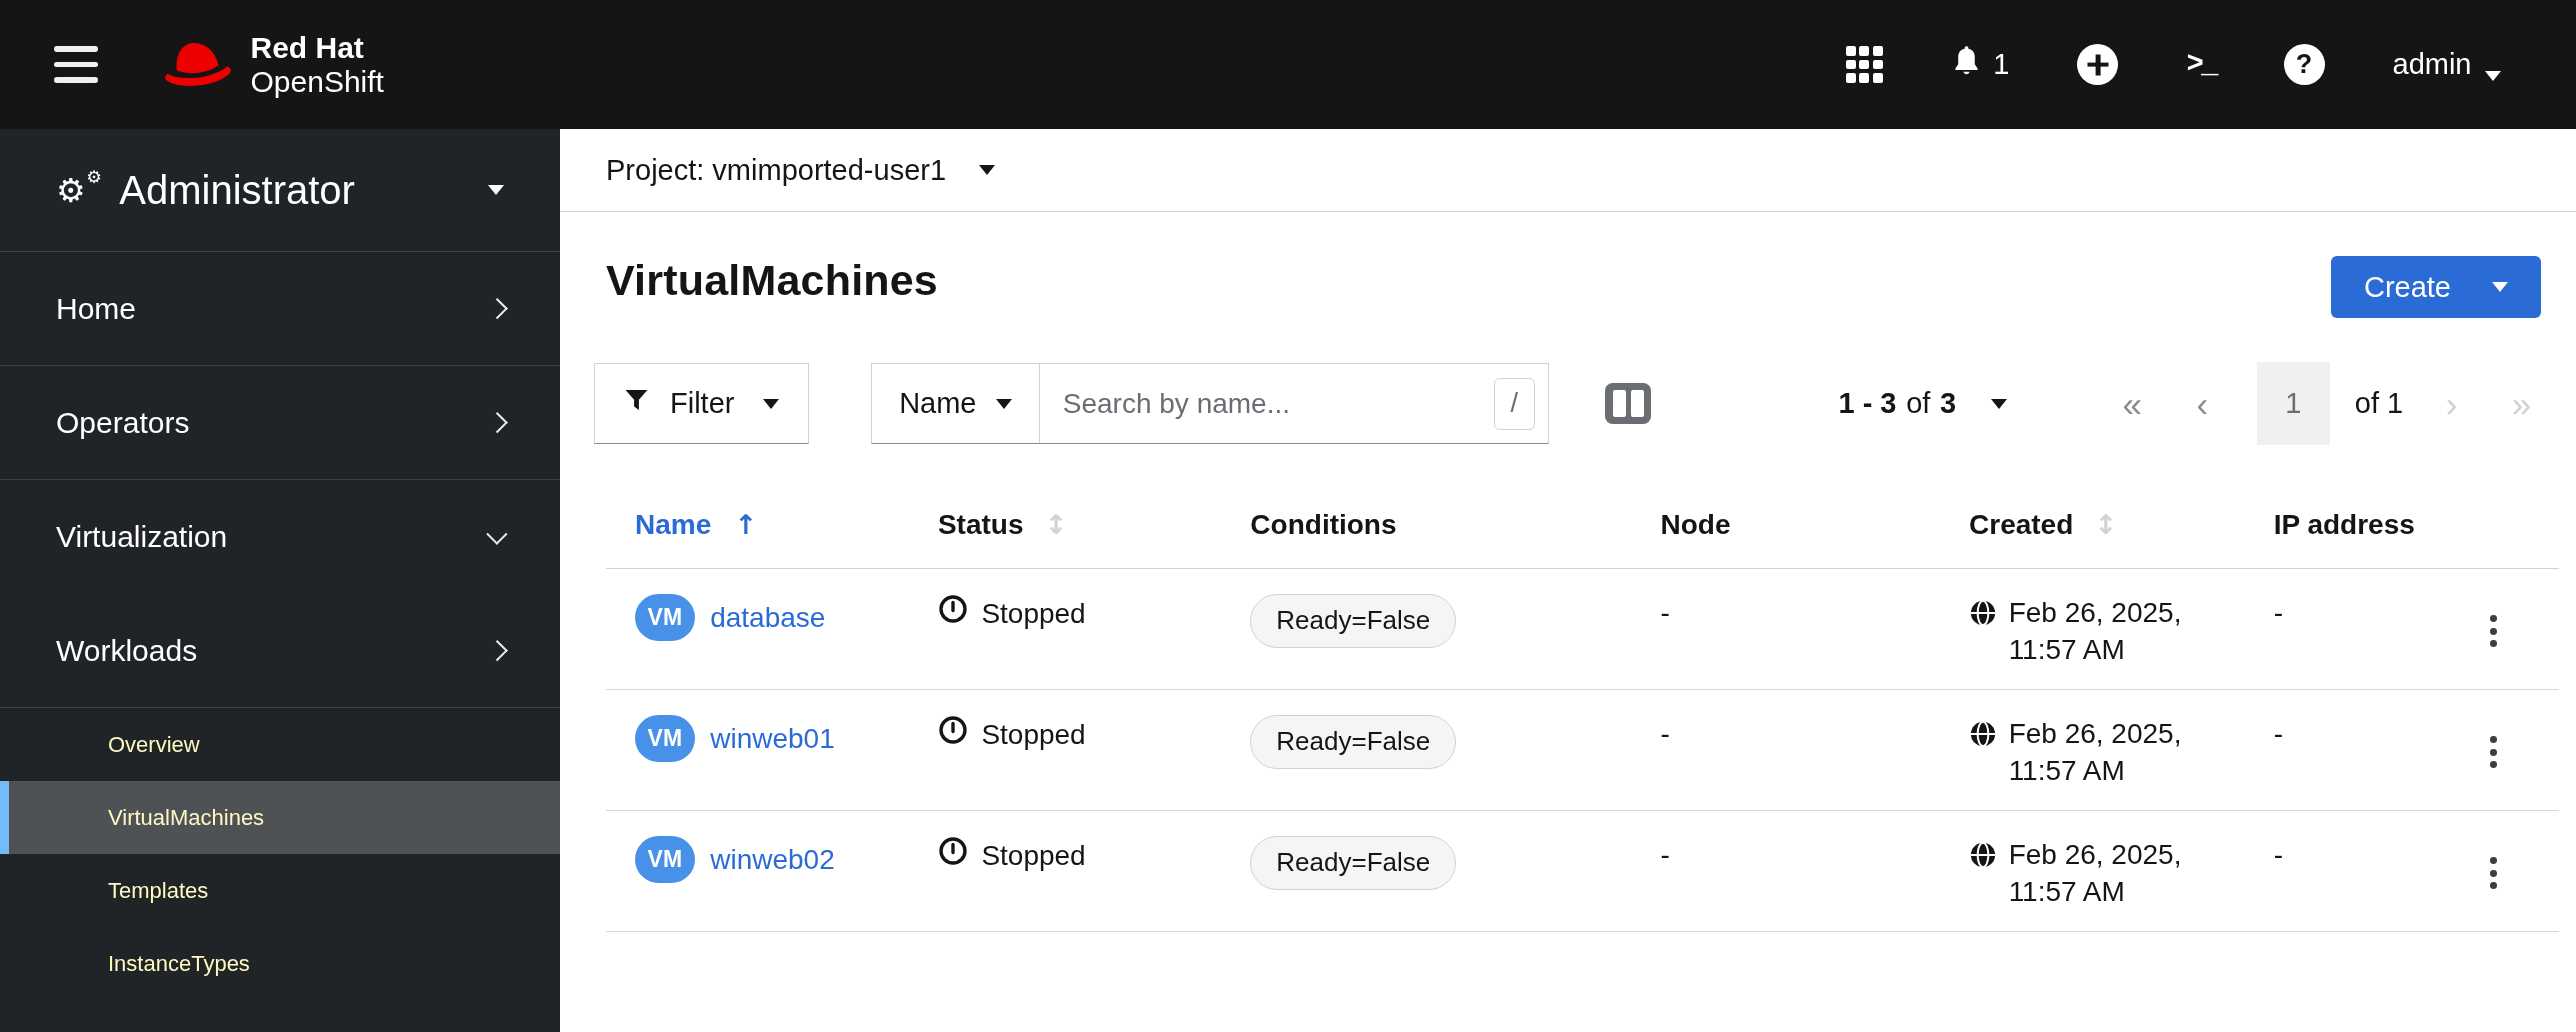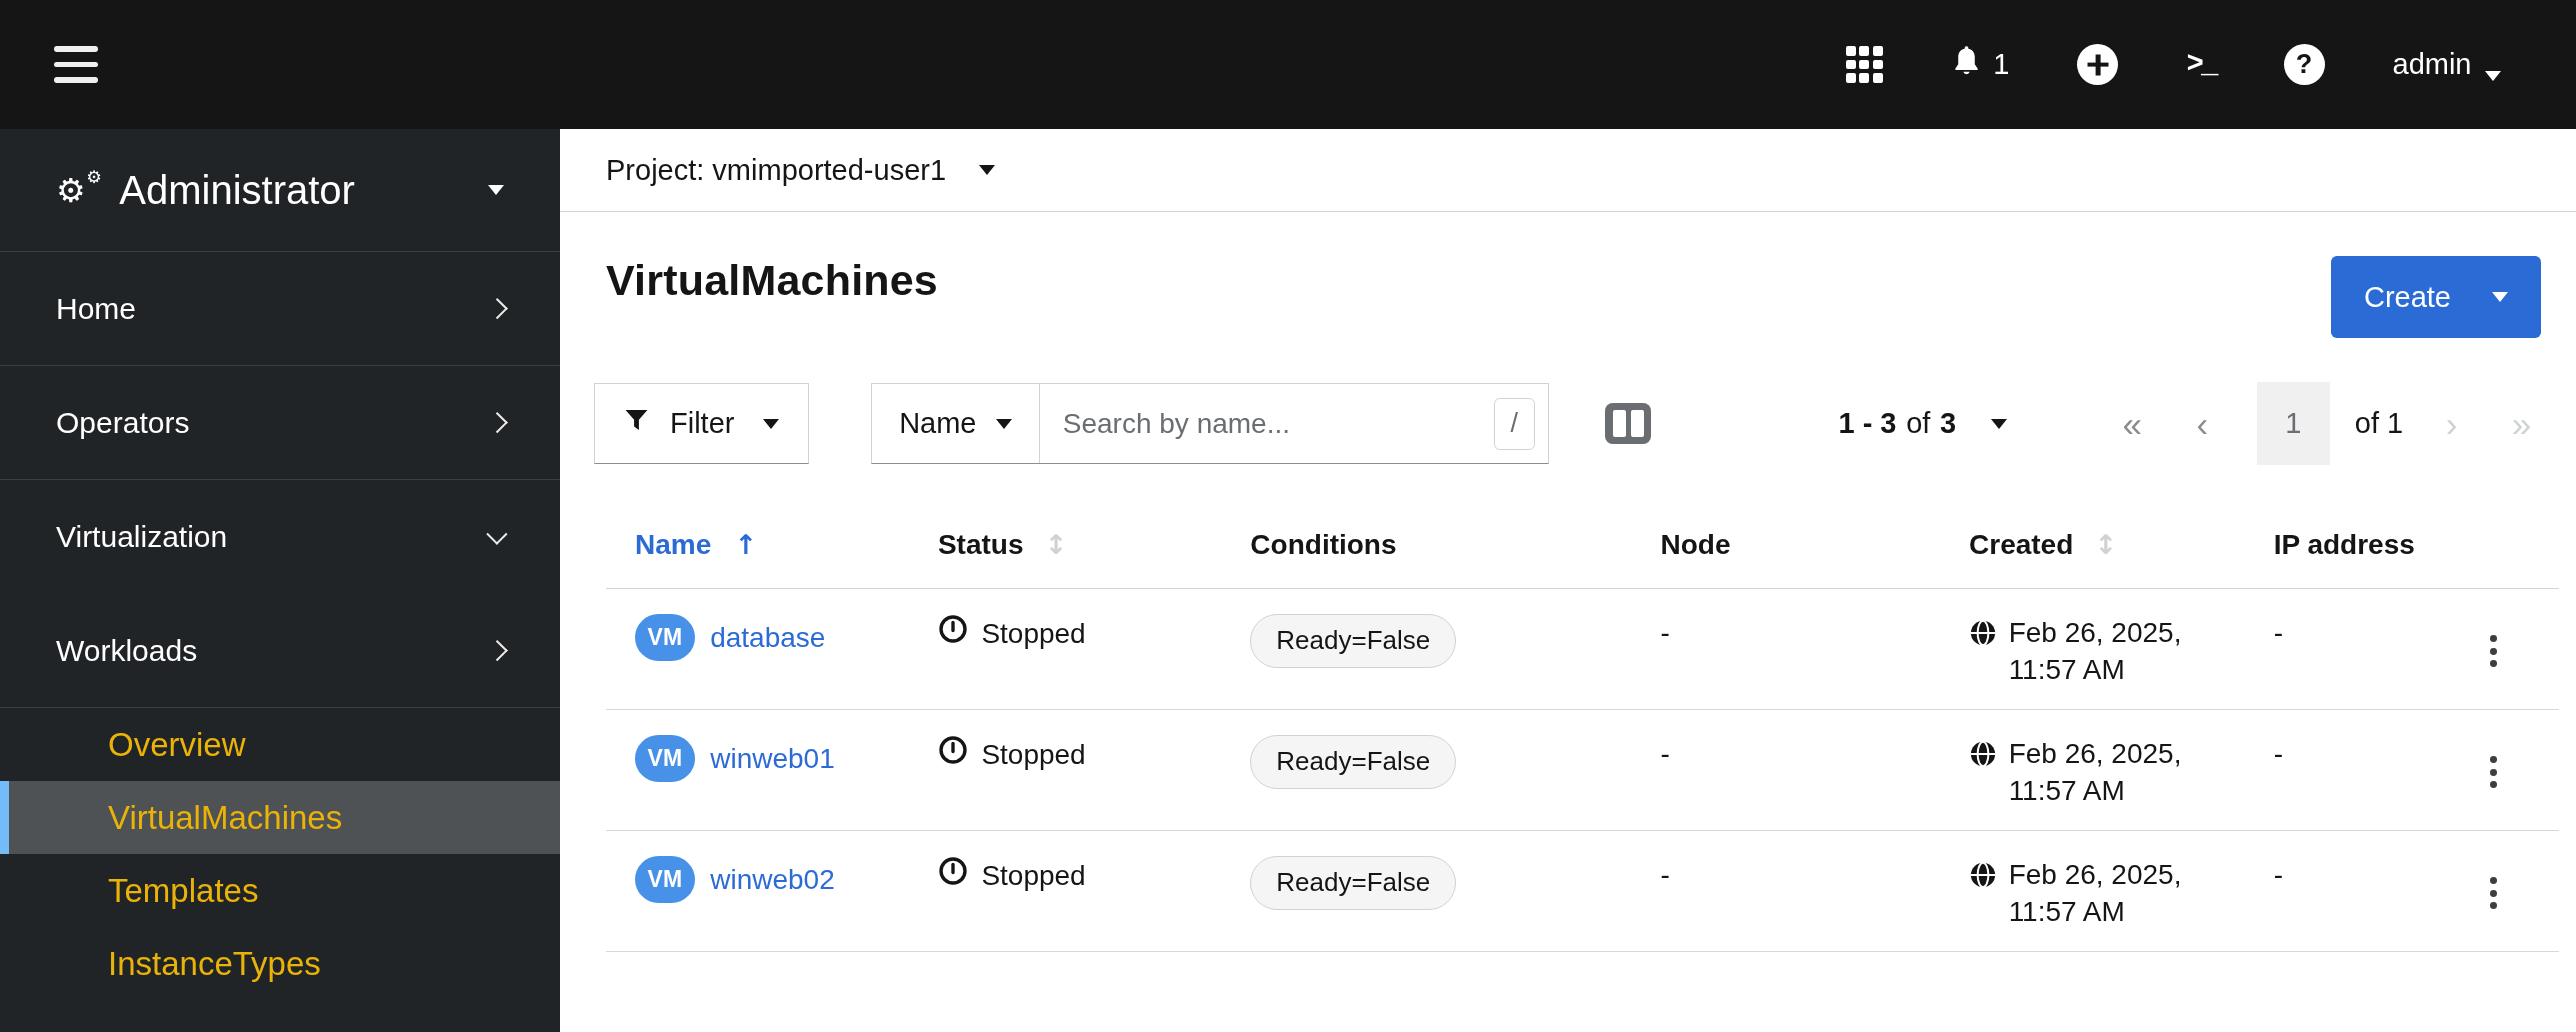--- a/index.html
+++ b/index.html
@@ -40,34 +40,34 @@
   .cogs .g1 { font-size:33px; line-height:39px; }
   .cogs .g2 { position:absolute; font-size:17.4px; right:-1.9px; top:-3.9px; }
   .persp-label { font-size:40px; margin-left:19.3px; }
   .persp .caret-down-white { margin-left:auto; }
   .nav-item { height:114px; display:flex; align-items:center; padding:0 56px; font-size:30px;
     border-bottom:1px solid #3b3e42; cursor:pointer; }
   .chev { width:14.5px; height:14.5px; border-top:2.9px solid #ececec; border-right:2.9px solid #ececec; margin-left:auto; flex:none; }
   .chev.right { transform:rotate(45deg); }
   .chev.down  { transform:rotate(135deg); margin-top:-5.8px; }
   .nav-item.expanded { border-bottom:none; }
-  .subnav .sub-item { height:73px; display:flex; align-items:center; padding-left:108px; font-size:33px; color:#eab308; cursor:pointer; }
+  .subnav .sub-item { height:73px; display:flex; align-items:center; padding-left:108px; font-size:22px; color:#fef9c3; cursor:pointer; }
   .subnav .sub-item.active { background:#4f5255; border-left:9.7px solid #73bcf7; padding-left:99px; }
 
   
   .main { flex:1; background:#fff; display:flex; flex-direction:column; overflow:hidden; }
   .project-bar { height:83px; flex:none; display:flex; align-items:center; padding-left:46px;
     border-bottom:1px solid #d2d2d2; font-size:29px; }
   .project-bar .caret-down-dark { margin-left:33px; }
   .project-sel { display:flex; align-items:center; cursor:pointer; }
 
   .title-row { display:flex; align-items:flex-start; padding:44px 35px 0 46px; }
   .page-title { font-size:43px; font-weight:bold; letter-spacing:0.2px; }
   .create-btn { margin-left:auto; background:#2b6bd6; color:#fff; border:none; border-radius:5.8px;
-    height:82px; padding:0 33px; font-size:29px; font-family:inherit; display:flex; align-items:center; gap:41px; cursor:pointer; }
+    height:62px; padding:0 33px; font-size:29px; font-family:inherit; display:flex; align-items:center; gap:41px; cursor:pointer; }
   .create-btn .caret-down-white { border-top-color:#fff; }
 
   .toolbar { display:flex; align-items:center; padding:44px 35px 0 34px; }
   .ctl { height:81px; border:1px solid #d2d2d2; border-bottom:1.9px solid #8a8d90; background:#fff; }
   .filter-btn { display:flex; align-items:center; gap:21px; padding:0 29px; font-size:29px; cursor:pointer; }
   .filter-btn .caret-down-dark { margin-left:7.7px; }
   .search-group { display:flex; align-items:stretch; margin-left:62px; }
   .attr-select { display:flex; align-items:center; gap:19.3px; padding:0 27px; border-right:1px solid #d2d2d2; font-size:29px; cursor:pointer; }
   .search-input { border:none; outline:none; width:454px; padding:0 7.7px 0 23px; font-size:28px; font-family:inherit; color:#151515; }
   .search-input::placeholder { color:#6a6e73; }
@@ -119,20 +119,33 @@
 </head>
 <body>
 
 <header class="masthead">
   <div class="hamburger">
     <span></span>
       <span></span>
       <span></span>
   </div>
 
+  <div class="brand">
+    <span>
+      <svg width="77" height="56" viewBox="0 0 60 42" style="transform:rotate(-7deg)">
+        <path d="M14 26 C14 11, 22 4, 30.5 5.4 C39 7, 45.5 13.5, 46.8 24.5 L46.8 26.5 C38 31.5, 22.5 31.5, 14 26 Z" fill="#ee0000"></path>
+        <path d="M6.5 26.5 C16 34, 44 34, 53.5 26.5 C56.5 28.5, 56.8 30.5, 54 32.7 C43.5 40.4, 16.5 40.4, 6.3 32.7 C3.5 30.5, 3.8 28.5, 6.5 26.5 Z" fill="#ee0000"></path>
+        <path d="M14 24.8 C22.5 30, 38.5 30, 46.8 24.8 L46.8 28.6 C38 33.8, 22.5 33.8, 14 28.6 Z" fill="#151515"></path>
+      </svg>
+    </span>
+    <span class="brand-text">
+      <div class="b1">Red Hat</div>
+      <div class="b2">OpenShift</div>
+    </span>
+  </div>
 
   <div class="mast-right">
     <span class="grid-icon">
       <i></i>
         <i></i>
         <i></i>
         <i></i>
         <i></i>
         <i></i>
         <i></i>

